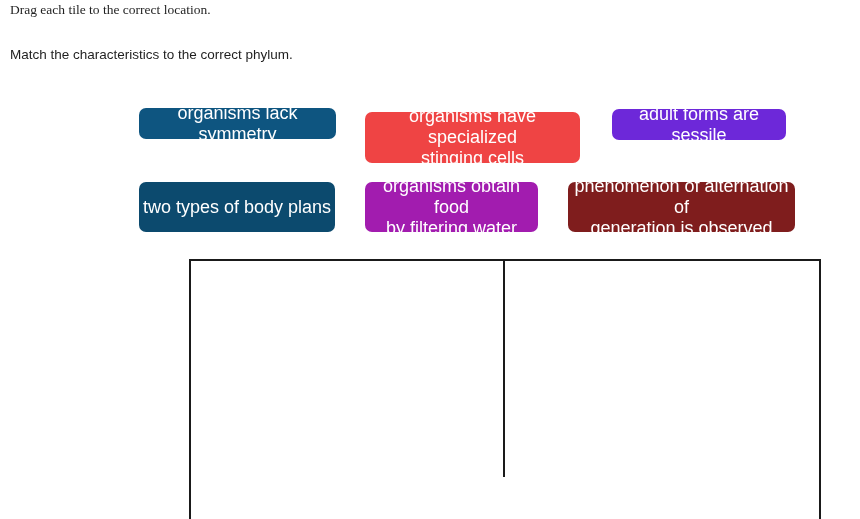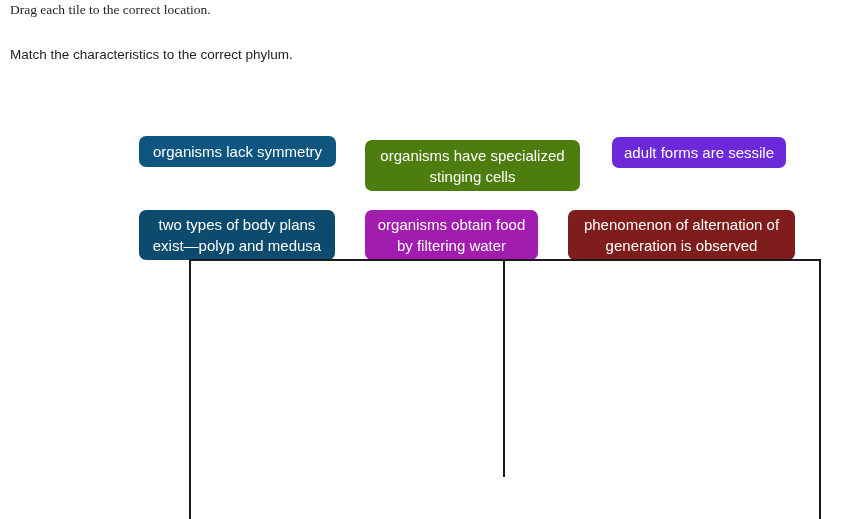--- a/index.html
+++ b/index.html
@@ -28,31 +28,30 @@
   }
   #instruction-drag { top: 2px; font-family: Liberation Serif, serif; }
   #instruction-match { top: 47px; }
 
   
   .tile {
     position: absolute;
     background: #0e5580;
     color: #ffffff;
     border-radius: 7px;
-    font-size: 15px;
+    font-size: 18px;
     line-height: 21px;
     text-align: center;
     box-sizing: border-box;
     display: flex;
     align-items: center;
     justify-content: center;
     padding: 0 3px;
     cursor: move;
     user-select: none;
-    margin-top: 28px;
   }
   .tile-text {
     display: block;
     width: 100%;
   }
 
   
   #answer-table {
     position: absolute;
     left: 189px;
@@ -107,35 +106,34 @@
 <body>
 
 <div id="instruction-drag" class="instruction">Drag each tile to the correct location.</div>
 
 <div id="instruction-match" class="instruction">Match the characteristics to the correct phylum.</div>
 
 <div class="tile" id="tile-0" style="left: 139px; top: 108px; width: 197px; height: 31px; background: rgb(14, 85, 128); color: rgb(255, 255, 255);">
   <span class="tile-text">organisms lack symmetry</span>
 </div>
 
-<div class="tile" id="tile-1" style="left: 365px; top: 112px; width: 215px; height: 51px; background: #4d7c0f; color: rgb(255, 255, 255);">
+<div class="tile" id="tile-1" style="left: 365px; top: 112px; width: 215px; height: 51px; background: #ef4444; color: rgb(255, 255, 255);">
   <span class="tile-text">
     <span>organisms have specialized</span><br>
     <span>stinging cells</span>
   </span>
 </div>
 
 <div class="tile" id="tile-2" style="left: 612px; top: 109px; width: 174px; height: 31px; background: #6d28d9; color: rgb(255, 255, 255);">
   <span class="tile-text">adult forms are sessile</span>
 </div>
 
 <div class="tile" id="tile-3" style="left: 139px; top: 182px; width: 196px; height: 50px; background: #0c4a6e; color: rgb(255, 255, 255);">
   <span class="tile-text">
     <span>two types of body plans</span><br>
-    <span>exist—polyp and medusa</span>
   </span>
 </div>
 
 <div class="tile" id="tile-4" style="left: 365px; top: 182px; width: 173px; height: 50px; background: #a21caf; color: rgb(255, 255, 255);">
   <span class="tile-text">
     <span>organisms obtain food</span><br>
     <span>by filtering water</span>
   </span>
 </div>
 

